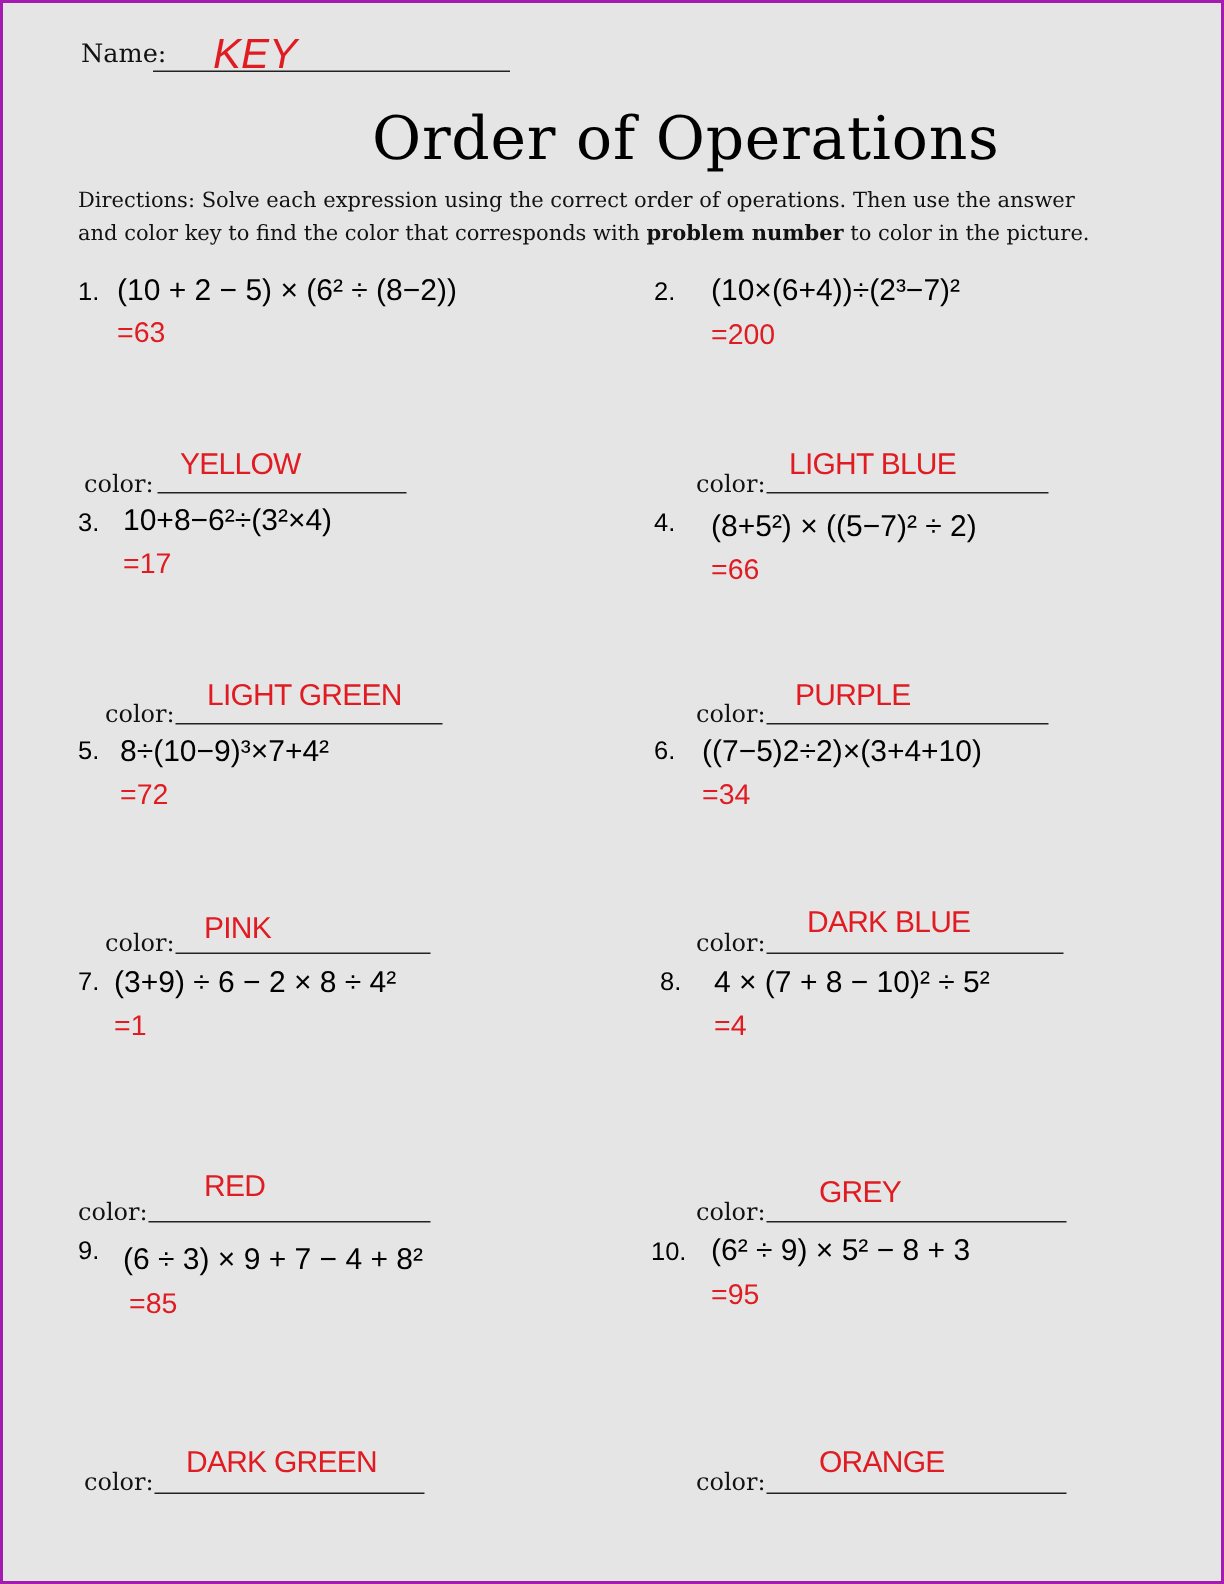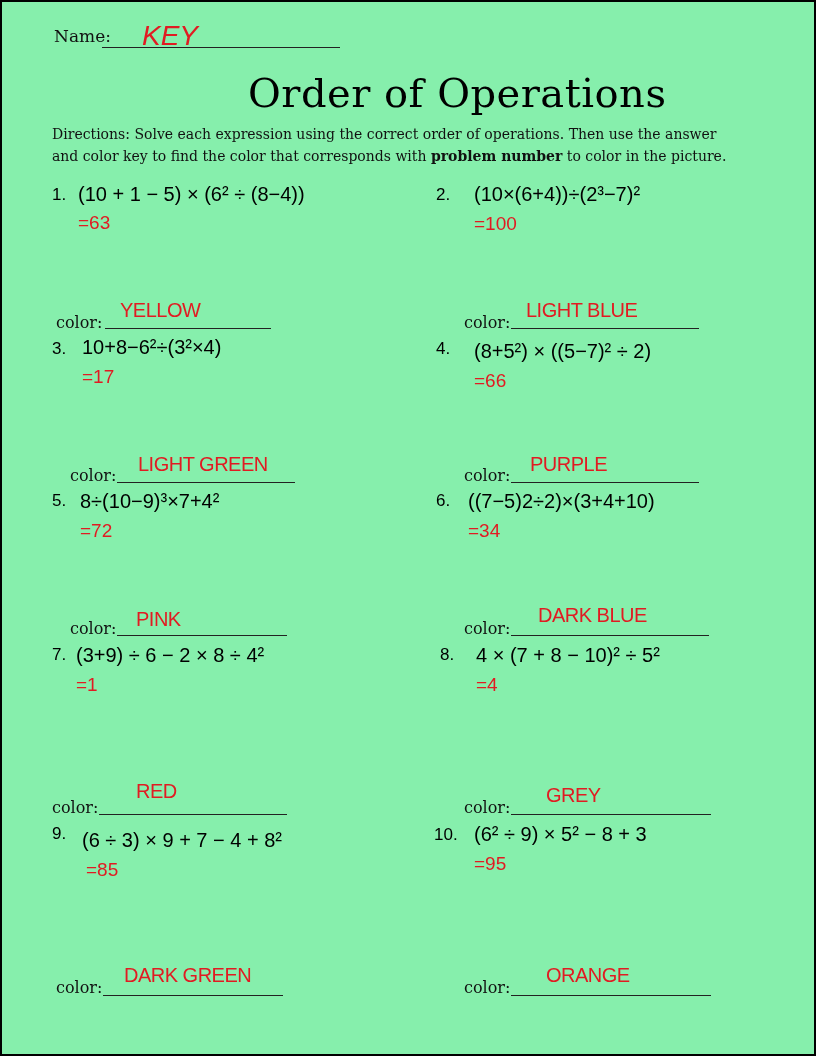--- a/index.html
+++ b/index.html
@@ -1,17 +1,17 @@
 <!DOCTYPE html>
 <html><head>
 <meta charset="utf-8">
 <style>
   html, body { margin:0; padding:0; background:#fff; }
   body { width:816px; height:1056px; position:relative; overflow:hidden; }
-  .page { position:absolute; left:0; top:0; width:812px; height:1052px; border:2px solid #000000; background:#86efac; }
+  .page { position:absolute; left:0; top:0; width:812px; height:1052px; border:2px solid #a21caf; background:#e5e5e5; }
   .abs { position:absolute; white-space:nowrap; }
   .hand { font-family:"DejaVu Serif", serif; color:#111; }
   .math { font-family:"Liberation Sans", sans-serif; color:#000; font-size:20px; }
   .red { color:#e11b22; font-family:"Liberation Sans", sans-serif; }
   .line { position:absolute; border-bottom:1.5px solid #222; height:0; }
   .title { font-family:"DejaVu Serif", serif; font-size:40px; letter-spacing:0.5px; }
   .dir { font-family:"DejaVu Serif", serif; font-size:14px; color:#111; }
   .dir b { font-weight:bold; }
   .colorlbl { font-family:"DejaVu Serif", serif; font-size:16px; color:#111; }
   .ans { font-size:19px; }
@@ -30,31 +30,31 @@
 
   <span class="abs title" style="left:246px;top:68px;">Order of Operations</span>
 
   <div class="abs dir" style="left:50px;top:124px;">Directions: Solve each expression using the correct order of operations. Then use the answer</div>
   <div class="abs dir" style="left:50px;top:146px;">
     <span>and color key to find the color that corresponds with </span><b>problem number</b><span> to color in the picture.</span>
   </div>
 
   <div>
     <span class="abs num" style="left:50px;top:183px;">1.</span>
-    <span class="abs math" style="left:76px;top:181px;">(10 + 1 − 5) × (6² ÷ (8−4))</span>
+    <span class="abs math" style="left:76px;top:181px;">(10 + 2 − 5) × (6² ÷ (8−2))</span>
     <span class="abs red ans" style="left:76px;top:210px;">=63</span>
     <span class="abs colorlbl" style="left:54px;top:311px;">color:</span>
     <div class="line" style="left:103px;top:326px;width:166px;"></div>
     <span class="abs red colorval" style="left:118px;top:297px;">YELLOW</span>
   </div>
 
   <div>
     <span class="abs num" style="left:434px;top:183px;">2.</span>
     <span class="abs math" style="left:472px;top:181px;">(10×(6+4))÷(2³−7)²</span>
-    <span class="abs red ans" style="left:472px;top:211px;">=100</span>
+    <span class="abs red ans" style="left:472px;top:211px;">=200</span>
     <span class="abs colorlbl" style="left:462px;top:311px;">color:</span>
     <div class="line" style="left:509px;top:326px;width:188px;"></div>
     <span class="abs red colorval" style="left:524px;top:297px;">LIGHT BLUE</span>
   </div>
 
   <div>
     <span class="abs num" style="left:50px;top:337px;">3.</span>
     <span class="abs math" style="left:80px;top:334px;">10+8−6²÷(3²×4)</span>
     <span class="abs red ans" style="left:80px;top:364px;">=17</span>
     <span class="abs colorlbl" style="left:68px;top:464px;">color:</span>

